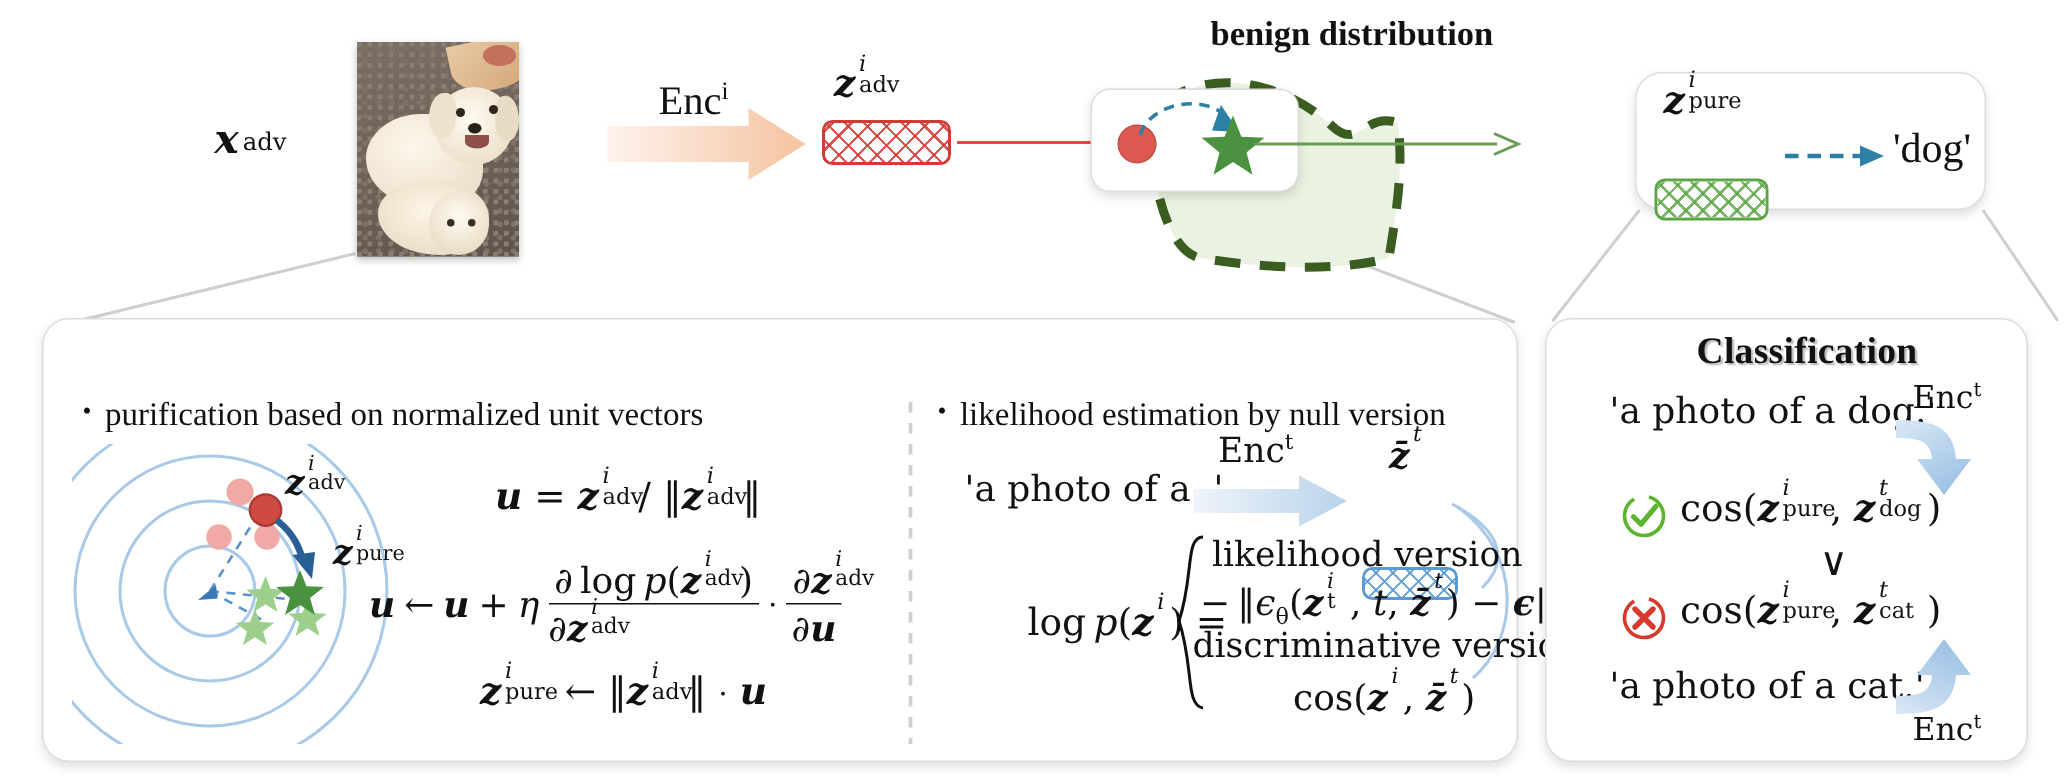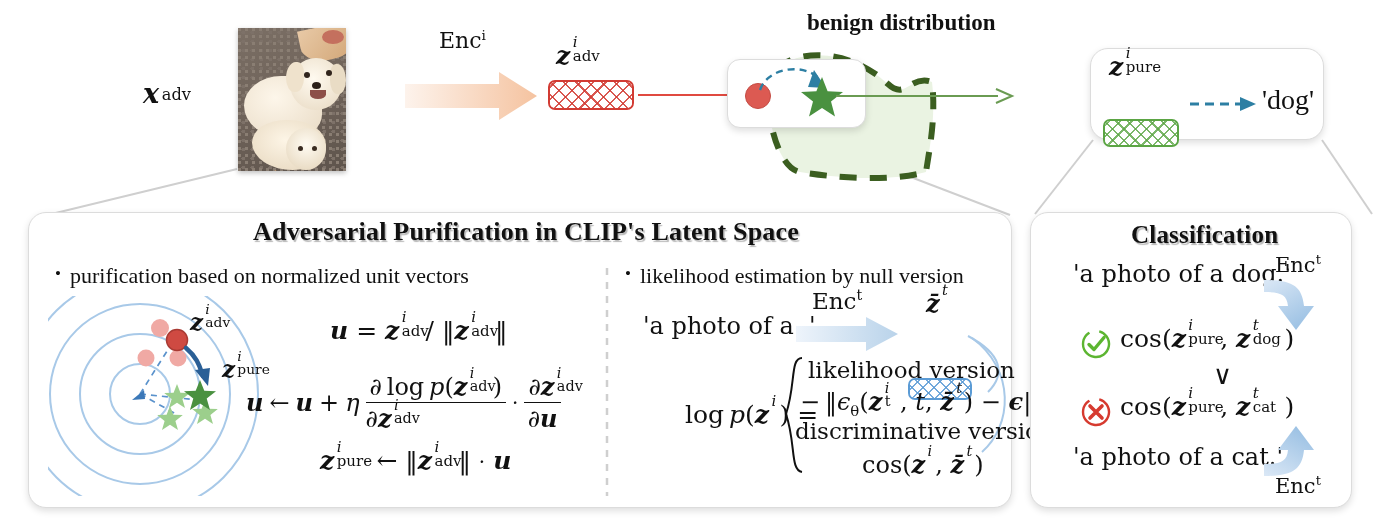--- a/index.html
+++ b/index.html
@@ -121,21 +121,21 @@
         background:radial-gradient(circle at 50% 40%,#fffbf2,#e3d3b8);
         border-radius:50%;"></div>
     <div class="ph-layer" style="left:60px;top:118px;width:5px;height:5px;background:#3a2c22;border-radius:50%;"></div>
     <div class="ph-layer" style="left:74px;top:118px;width:5px;height:5px;background:#3a2c22;border-radius:50%;"></div>
 
     <div class="ph-layer" style="left:28px;top:116px;width:92px;height:42px;
         border:3px solid #d9a779; border-radius:60%; border-color:transparent #d9a779 #d9a779 transparent;
         transform:rotate(8deg);"></div>
   </div>
 
-  <div class="abs math" style="left:439px; top:28px; font-size:22px;">
+  <div class="abs math" style="left:439px; top:52px; font-size:27px;font-family:Liberation Serif, serif;">
     <span class="rm">Enc</span><sup class="s mi">i</sup>
   </div>
 
   <svg class="abs" width="140" height="56" style="left:403px; top:68px;">
     <defs>
       <linearGradient id="gA" x1="0" y1="0" x2="1" y2="0">
         <stop offset="0%" stop-color="#fdf3ec"></stop>
         <stop offset="100%" stop-color="#f5c3a0"></stop>
       </linearGradient>
     </defs>
@@ -200,21 +200,20 @@
 
   <svg class="abs" width="72" height="20" style="left:1190px; top:94px;">
     <line x1="0" y1="10" x2="52" y2="10" stroke="#2d7fa3" stroke-width="3" stroke-dasharray="9 6"></line>
     <path d="M50 3 L66 10 L50 17 Z" fill="#2d7fa3"></path>
   </svg>
 
   <div class="abs" style="left:1262px; top:84px; font-size:28px;">'dog'</div>
 
   <div class="card" style="left:28px; top:212px; width:984px; height:296px;"></div>
 
-  <div class="abs panel-title" style="left:253px; top:217px; font-size:26px;">Adversarial  Purification in CLIP's Latent Space</div>
 
   <svg class="abs" width="6" height="228" style="left:604px; top:268px;">
     <line x1="3" y1="0" x2="3" y2="228" stroke="#cfcfcf" stroke-width="2.5" stroke-dasharray="7 7"></line>
   </svg>
 
   <div class="abs bullet-row" style="left:55px; top:263px; font-size:22px;">
     <span class="bullet-dot">•</span>
     <span>purification based on normalized unit vectors</span>
   </div>
 

